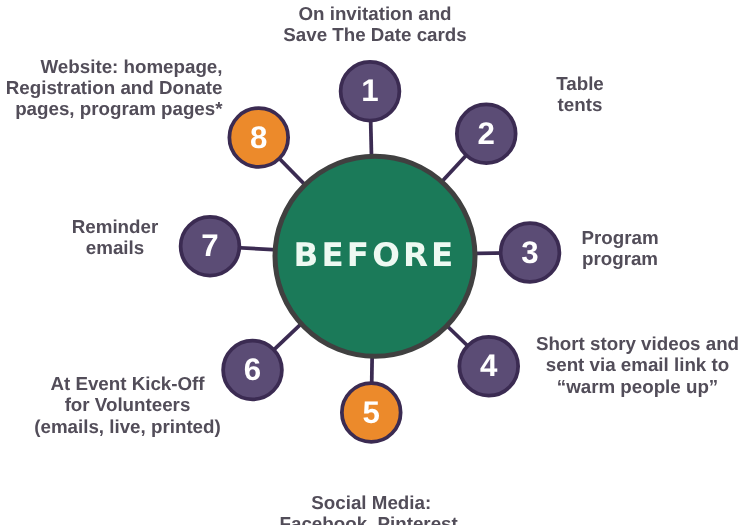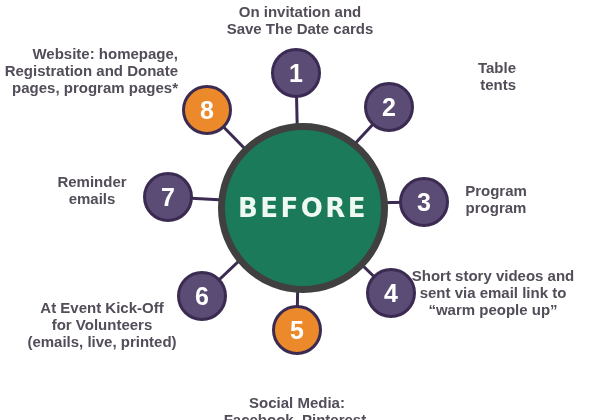--- a/index.html
+++ b/index.html
@@ -22,21 +22,21 @@
     z-index: 1;
   }
   .center-circle {
     position: absolute;
     left: 218px;
     top: 123px;
     width: 156px;
     height: 156px;
     border-radius: 50%;
     background: #1b7a59;
-    border: 7px solid #404040;
+    border: 4px solid #404040;
     display: flex;
     align-items: center;
     justify-content: center;
     z-index: 3;
   }
   .center-label {
     color: #eef9f2;
     font-size: 26px;
     font-weight: 600;
     letter-spacing: 2.5px;
@@ -73,23 +73,23 @@
     position: absolute;
     font-size: 15px;
     line-height: 17px;
     color: #524d59;
     white-space: pre-line;
     z-index: 2;
     text-align: center;
     font-weight: bold;
   }
   .lbl1 { left: 205px; top: 3px;   width: 190px; }
-  .lbl2 { left: 436px; top: 59px;  width: 80px;  text-align: right; }
+  .lbl2 { left: 424px; top: 59px;  width: 80px;  text-align: center; }
   .lbl3 { left: 446px; top: 182px; width: 100px; }
-  .lbl4 { left: 403px; top: 267px; width: 180px; }
+  .lbl4 { left: 420px; top: 267px; width: 180px; }
   .lbl5 { left: 207px; top: 382px; width: 180px; margin-top: 12px; }
   .lbl6 { left: 12px;  top: 299px; width: 180px; }
   .lbl7 { left: 32px;  top: 173px; width: 120px; }
   .lbl8 { left: 0px;   top: 45px;  width: 178px; text-align: right; }
 </style>
 </head>
 <body>
 
 <div class="stage">
 

